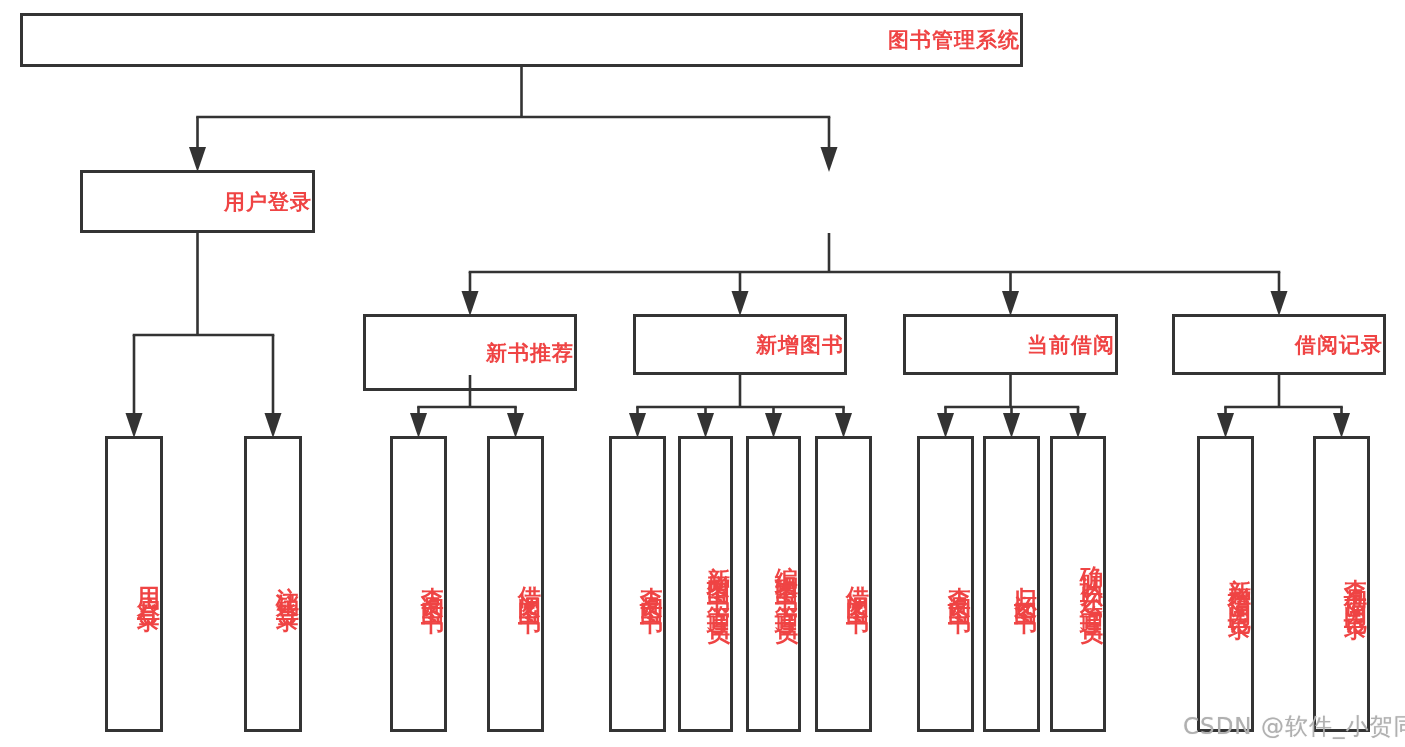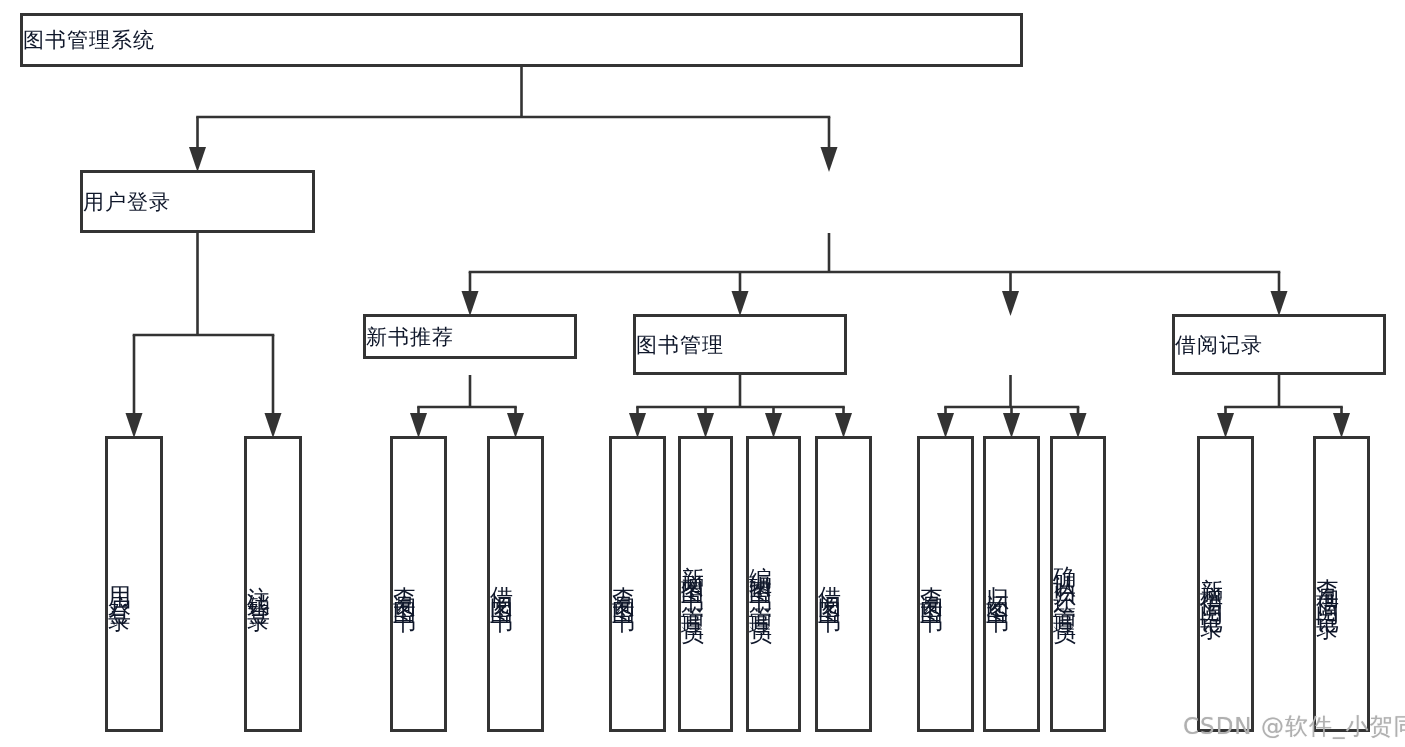--- a/index.html
+++ b/index.html
@@ -11,23 +11,24 @@
     overflow: hidden;
     font-family: "DejaVu Sans", "Liberation Sans", sans-serif;
   }
   .node {
     position: absolute;
     box-sizing: border-box;
     border: 3px solid #343434;
     background: #ffffff;
     display: flex;
     align-items: center;
-    justify-content: flex-start;
-    color: #0f172a;
+    justify-content: flex-end;
+    color: #ef4444;
     z-index: 1;
+    font-weight: bold;
   }
   .node.h span {
     font-size: 21px;
     letter-spacing: 1px;
     white-space: nowrap;
   }
   .node.v span {
     writing-mode: vertical-rl;
     text-orientation: upright;
     font-size: 23px;
@@ -113,25 +114,28 @@
       <line x1="1341.5" y1="407" x2="1341.5" y2="421"></line>
       <polygon points="1333,413 1350,413 1341.5,438"></polygon>
     </svg>
   <span class="watermark">CSDN @软件_小贺同学</span>
 <div class="node h" style="left: 20px; top: 13px; width: 1003px; height: 54px;">
       <span>图书管理系统</span>
     </div>
     <div class="node h" style="left: 80px; top: 170px; width: 235px; height: 63px;">
       <span>用户登录</span>
     </div>
-    <div class="node h" style="left: 363px; top: 314px; width: 214px; height: 45px;">
+    <div class="node h" style="left: 363px; top: 314px; width: 214px; height: 77px;">
       <span>新书推荐</span>
     </div>
     <div class="node h" style="left: 633px; top: 314px; width: 214px; height: 61px;">
-      <span>图书管理</span>
+      <span>新增图书</span>
+    </div>
+    <div class="node h" style="left: 903px; top: 314px; width: 215px; height: 61px;">
+      <span>当前借阅</span>
     </div>
     <div class="node h" style="left: 1172px; top: 314px; width: 214px; height: 61px;">
       <span>借阅记录</span>
     </div>
     <div class="node v" style="left: 105px; top: 436px; width: 58px; height: 296px;">
       <span>用户登录</span>
     </div>
     <div class="node v" style="left: 244px; top: 436px; width: 58px; height: 296px;">
       <span>注销登录</span>
     </div>

